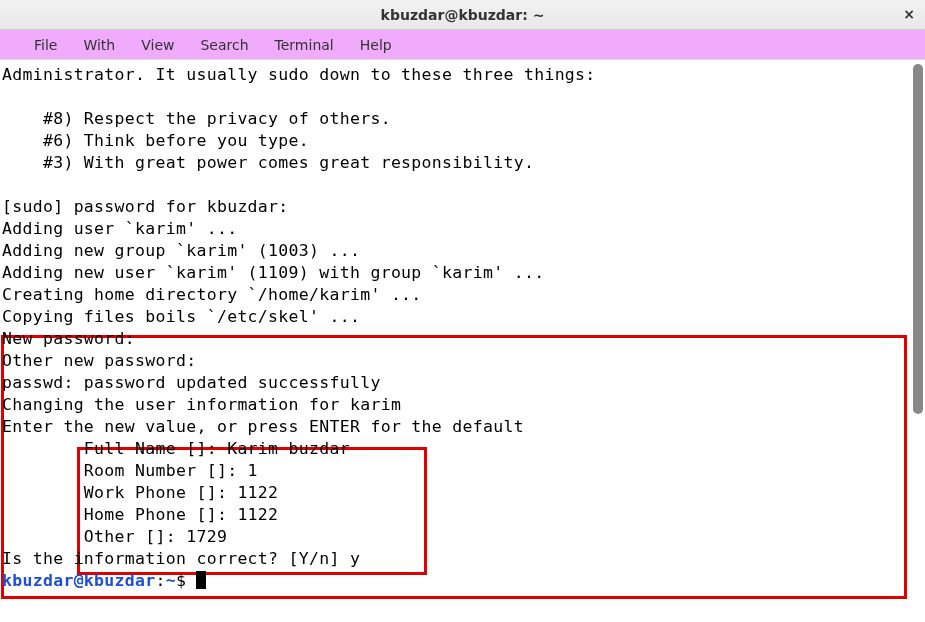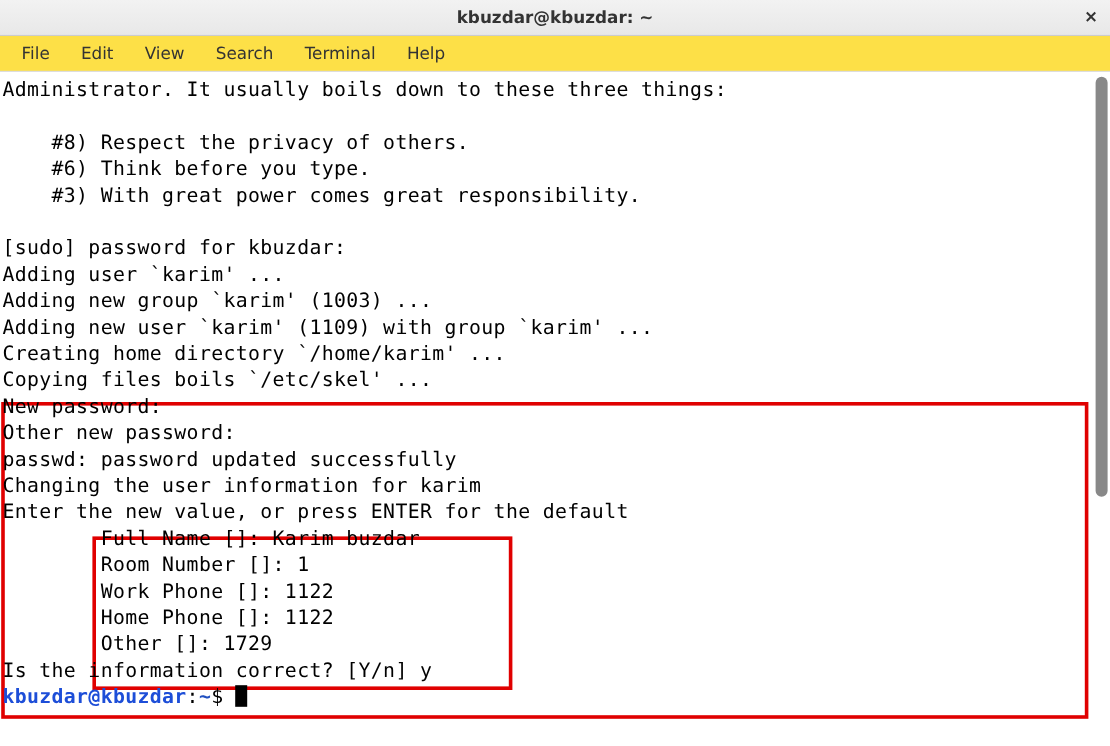--- a/index.html
+++ b/index.html
@@ -34,25 +34,25 @@
       position: absolute;
       right: 10px;
       top: 6px;
       font-size: 14px;
       color: #333;
       cursor: pointer;
       font-weight: bold;
     }
     .menubar {
       height: 30px;
-      background: #fde047;
+      background: #f0abfc;
       border-bottom: 1px solid #ddd;
       display: flex;
       align-items: center;
-      padding: 0 8px;
+      padding: 0 24px;
       gap: 6px;
     }
     .menu-item {
       padding: 4px 10px;
       color: #333;
       font-size: 14px;
       cursor: pointer;
     }
     .terminal-container {
       position: relative;
@@ -119,32 +119,32 @@
 </head>
 <body>
 
 <div class="titlebar">
   <div class="titlebar-title">kbuzdar@kbuzdar: ~</div>
   <div class="close-btn">×</div>
 </div>
 
 <div class="menubar">
   <div class="menu-item"><span>File</span></div>
-  <div class="menu-item"><span>Edit</span></div>
+  <div class="menu-item"><span>With</span></div>
   <div class="menu-item"><span>View</span></div>
   <div class="menu-item"><span>Search</span></div>
   <div class="menu-item"><span>Terminal</span></div>
   <div class="menu-item"><span>Help</span></div>
 </div>
 
 <div class="terminal-container">
   <div class="scrollbar"></div>
   <div class="highlight-box box1"></div>
   <div class="highlight-box box2"></div>
-  <div class="terminal"><span>Administrator. It usually boils down to these three things:</span>
+  <div class="terminal"><span>Administrator. It usually sudo down to these three things:</span>
 <span></span>
 <span>    #8) Respect the privacy of others.</span>
 <span>    #6) Think before you type.</span>
 <span>    #3) With great power comes great responsibility.</span>
 <span></span>
 <span>[sudo] password for kbuzdar: </span>
 <span>Adding user `karim' ...</span>
 <span>Adding new group `karim' (1003) ...</span>
 <span>Adding new user `karim' (1109) with group `karim' ...</span>
 <span>Creating home directory `/home/karim' ...</span>

